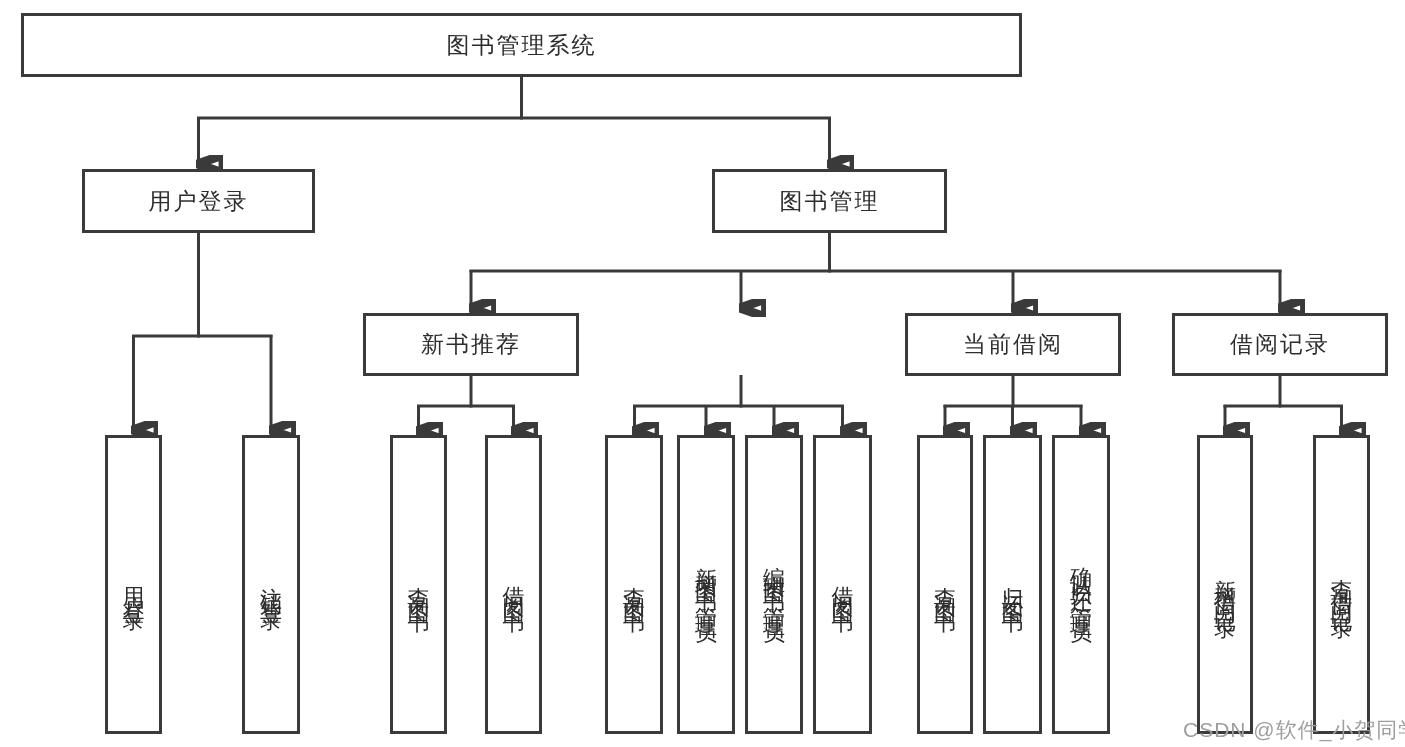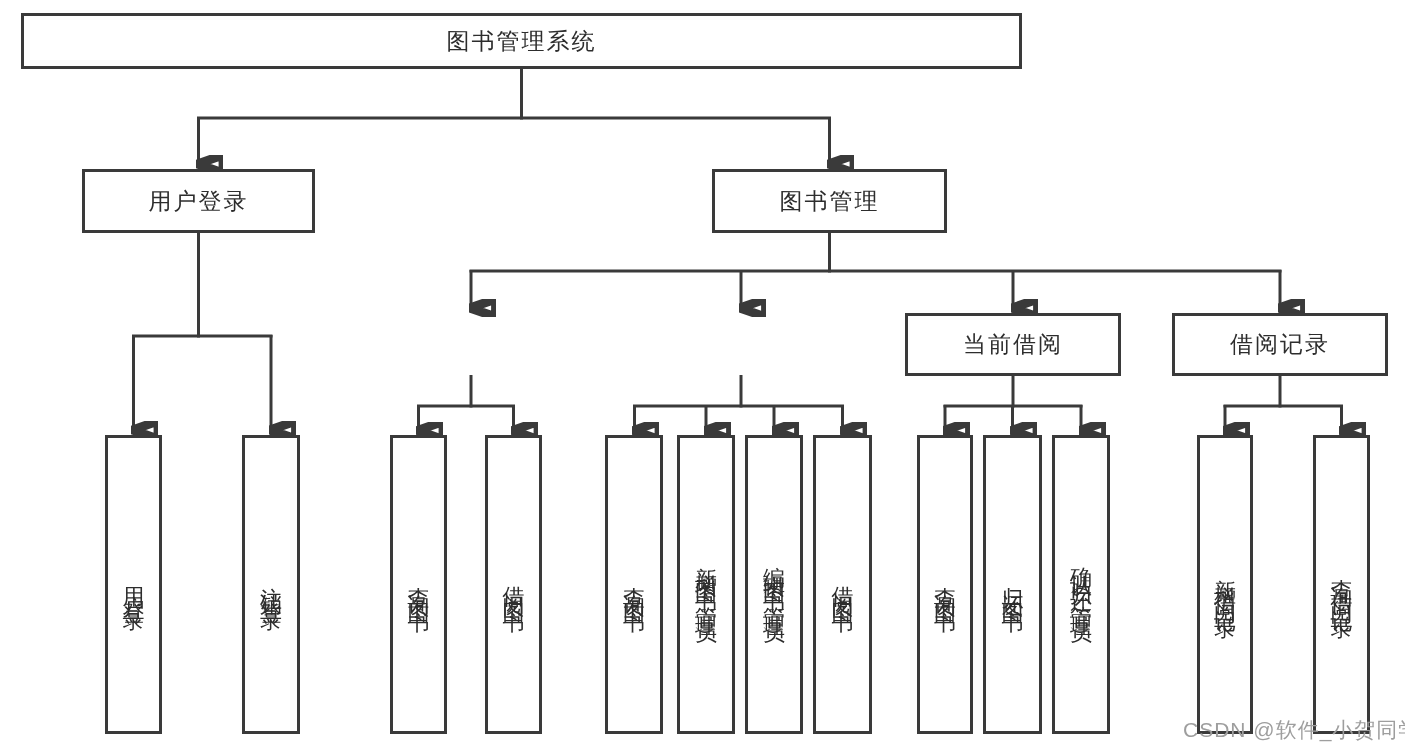--- a/index.html
+++ b/index.html
@@ -92,31 +92,34 @@
     <line x1="945" y1="405" x2="945" y2="430.5" marker-end="url(#arrowhead)"></line>
     <line x1="1012.5" y1="405" x2="1012.5" y2="430.5" marker-end="url(#arrowhead)"></line>
     <line x1="1081" y1="405" x2="1081" y2="430.5" marker-end="url(#arrowhead)"></line>
 
     <line x1="1280" y1="375" x2="1280" y2="407.5"></line>
     <line x1="1223.5" y1="406" x2="1343" y2="406"></line>
     <line x1="1225" y1="405" x2="1225" y2="430.5" marker-end="url(#arrowhead)"></line>
     <line x1="1341.5" y1="405" x2="1341.5" y2="430.5" marker-end="url(#arrowhead)"></line>
   </svg>
 
-  <div class="box h" style="left:21px; top:13px; width:1001px; height:56px">
+  <div class="box h" style="left:21px; top:13px; width:1001px; height:64px">
     <span>图书管理系统</span>
   </div>
 
   <div class="box h" style="left:82px; top:169px; width:233px; height:64px">
     <span>用户登录</span>
   </div>
   <div class="box h" style="left:712px; top:169px; width:235px; height:64px">
     <span>图书管理</span>
   </div>
 
+  <div class="box h" style="left:363px; top:313px; width:216px; height:63px">
+    <span>新书推荐</span>
+  </div>
   <div class="box h" style="left:905px; top:313px; width:216px; height:63px">
     <span>当前借阅</span>
   </div>
   <div class="box h" style="left:1172px; top:313px; width:216px; height:63px">
     <span>借阅记录</span>
   </div>
 
   <div class="box v" style="left:105px; top:435px; width:57px; height:299px">
     <span>用户登录</span>
   </div>

